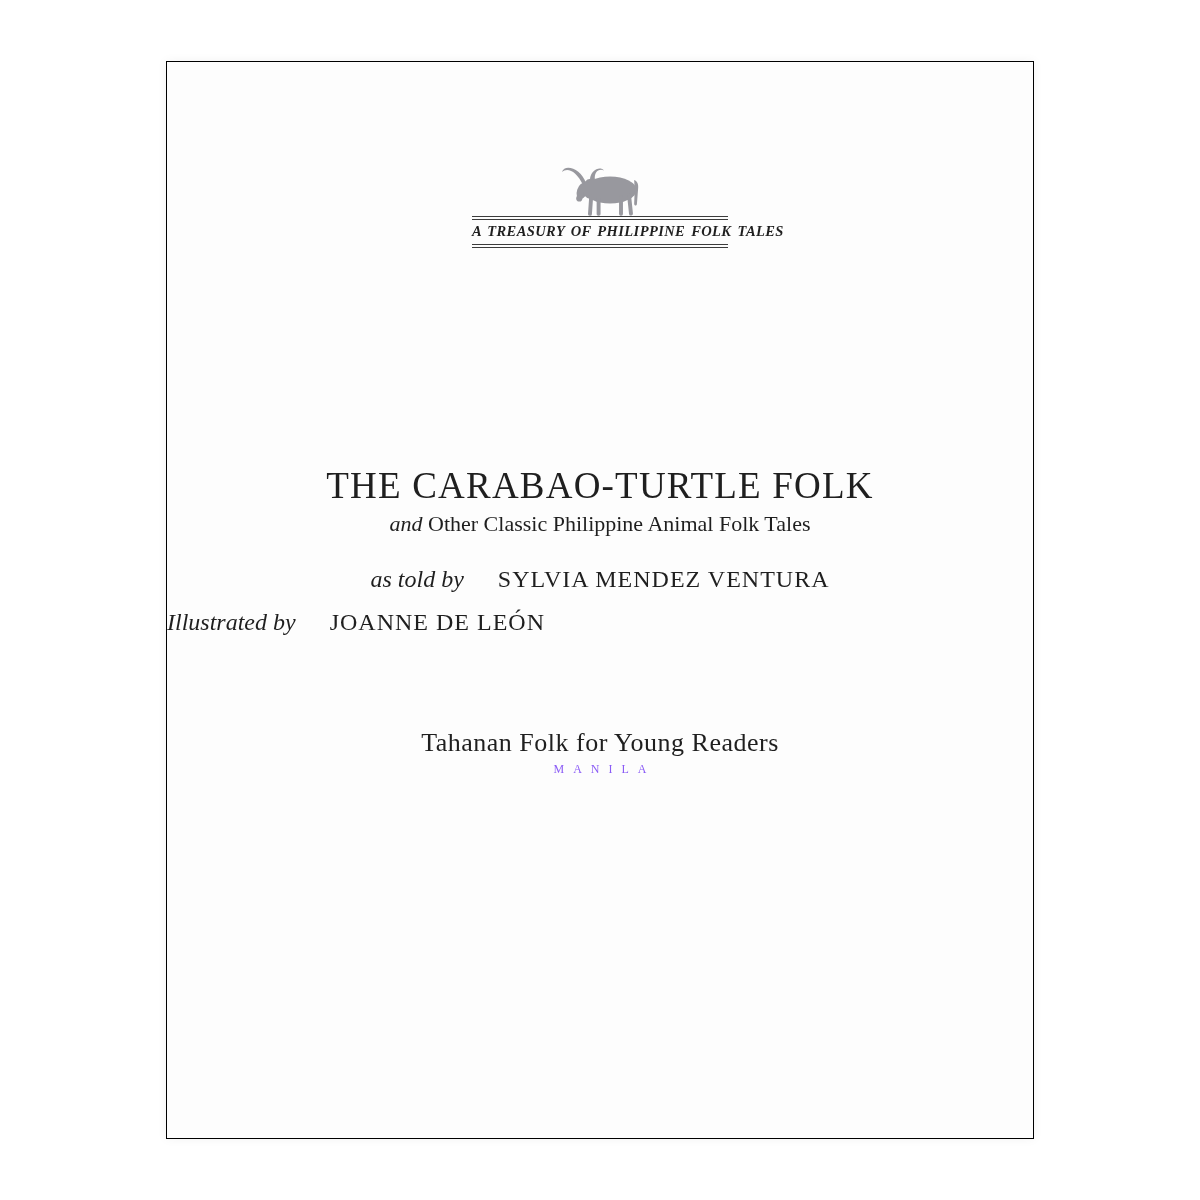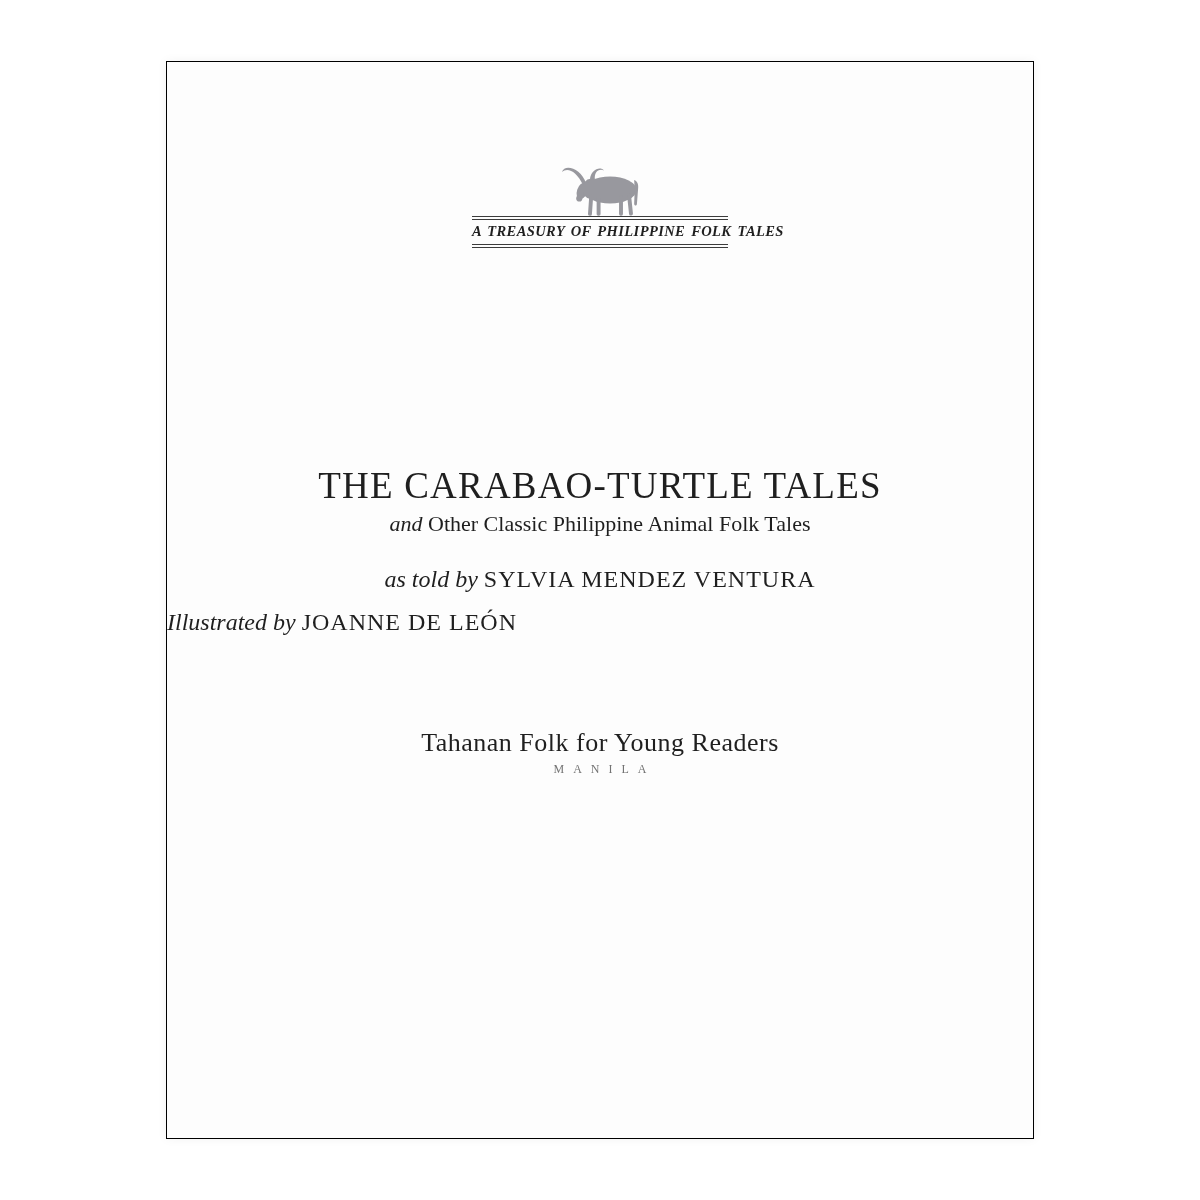--- a/index.html
+++ b/index.html
@@ -45,30 +45,30 @@
     text-align: center; font-weight: normal;
     font-size: 37px; letter-spacing: 1.2px; line-height: 1.1;
   }
   .subtitle {
     position: absolute; top: 449px; left: 0; right: 0;
     text-align: center; font-size: 22px; line-height: 1.15;
   }
   .byline-1 { position: absolute; top: 504px; left: 0; right: 0; text-align: center; font-size: 24px; }
   .byline-2 { position: absolute; top: 547px; left: 0; right: 0; text-align: left; font-size: 24px; }
   .it { font-style: italic; }
-  .caps-name { letter-spacing: 1px; }
+  .caps-name { letter-spacing: 1px; margin-left: 28px; }
   
   .publisher {
     position: absolute; top: 666px; left: 0; right: 0; text-align: center;
     font-size: 26px; letter-spacing: 0.5px;
   }
   .city {
     margin-top: 4px;
     font-size: 12px; letter-spacing: 9px; text-indent: 9px;
-    color: #737373;
+    color: #8b5cf6;
   }
 </style>
 </head>
 <body>
 
 <div class="page">
 
   <div class="logo-wrap">
     <svg class="carabao" viewBox="0 0 150 100" aria-hidden="true">
       <g fill="currentColor">
@@ -86,21 +86,21 @@
         <path d="M136,32 C142,34 144,40 143,48 L141,74 C141,79 136,79 136,74 L137,50 Z"></path>
       </g>
     </svg>
     <div class="banner">
       <div class="double-rule"></div>
       <div class="banner-text">A TREASURY OF PHILIPPINE FOLK TALES</div>
       <div class="double-rule"></div>
     </div>
   </div>
 
-  <h1 class="title">THE CARABAO-TURTLE TALES</h1>
+  <h1 class="title">THE CARABAO-TURTLE FOLK</h1>
 
   <div class="subtitle">
     <span class="it">and</span>
     <span>Other Classic Philippine Animal Folk Tales</span>
   </div>
 
   <div class="byline-1">
     <span class="it">as told by</span>
     <span class="caps-name">SYLVIA MENDEZ VENTURA</span>
   </div>

